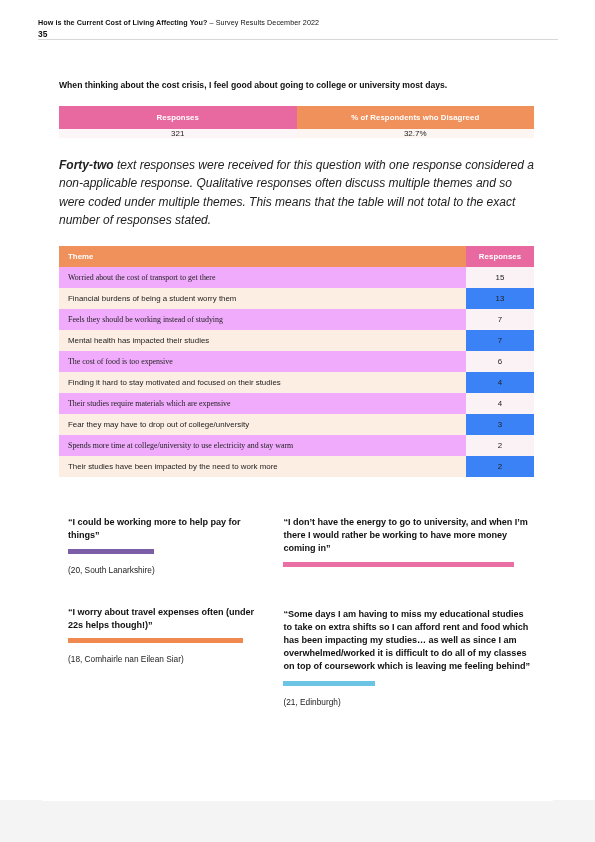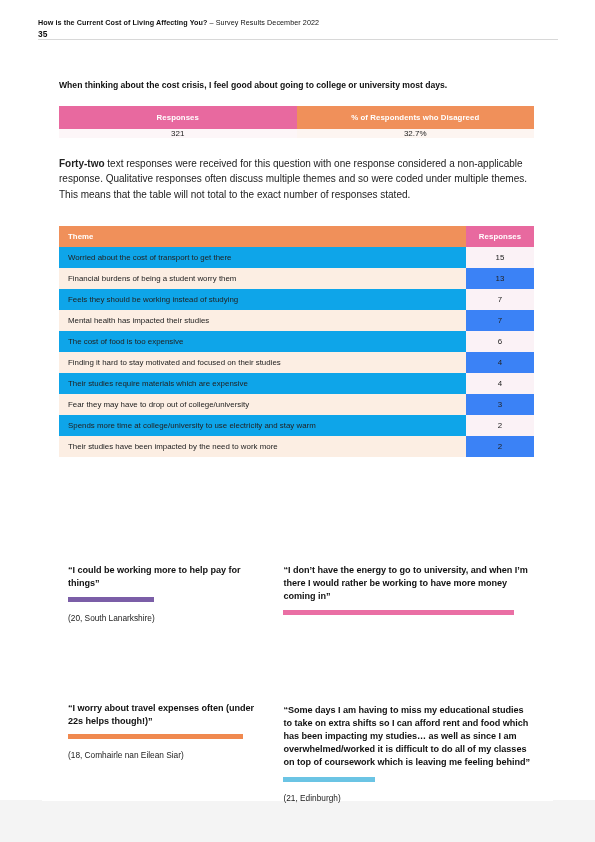--- a/index.html
+++ b/index.html
@@ -98,25 +98,26 @@
     font-size: 8px;
     text-align: center;
     padding: 0 4px;
     color: #222;
   }
   .summary-table td.td-pink { background: #fdf6f8; }
   .summary-table td.td-orange { background: #fdf5f1; }
 
   
   .note {
-    font-size: 10px;
+    font-size: 12px;
     line-height: 1.55;
     color: #222;
-    margin-bottom: 24px;
+    margin-bottom: 16px;
     width: 475px;
+    font-style: italic;
   }
   .note b { font-weight: bold; }
 
   
   .themes-table {
     width: 475px;
     border-collapse: collapse;
     table-layout: fixed;
   }
   .themes-table th {
@@ -137,21 +138,21 @@
   }
   .themes-table td {
     font-size: 7.9px;
     padding: 6px 9px;
     color: #222;
     height: 21px;
   }
   .themes-table td.resp {
     text-align: center;
   }
-  .themes-table tr.odd td.theme { background: #0ea5e9; }
+  .themes-table tr.odd td.theme { background: #f0abfc; font-family: Liberation Serif, serif; }
   .themes-table tr.odd td.resp  { background: #fbf2f6; }
   .themes-table tr.even td.theme { background: #fceee3; }
   .themes-table tr.even td.resp  { background: #3b82f6; }
 
   
   .quotes-panel {
     position: absolute;
     left: 42px;
     top: 491px;
     width: 511px;
@@ -161,21 +162,21 @@
     display: flex;
     gap: 0;
   }
   .quote-col {
     display: flex;
     flex-direction: column;
   }
   .quote-col.left  { width: 219px; padding-right: 18px; }
   .quote-col.right { width: 252px; }
 
-  .quote-block { margin-bottom: 30px; margin-top: 48px; }
+  .quote-block { margin-bottom: 30px; }
   .quote-text {
     font-size: 9.1px;
     font-weight: bold;
     line-height: 1.42;
     color: #111;
     letter-spacing: -0.005em;
   }
   .quote-bar {
     height: 5px;
     margin-top: 7px;

